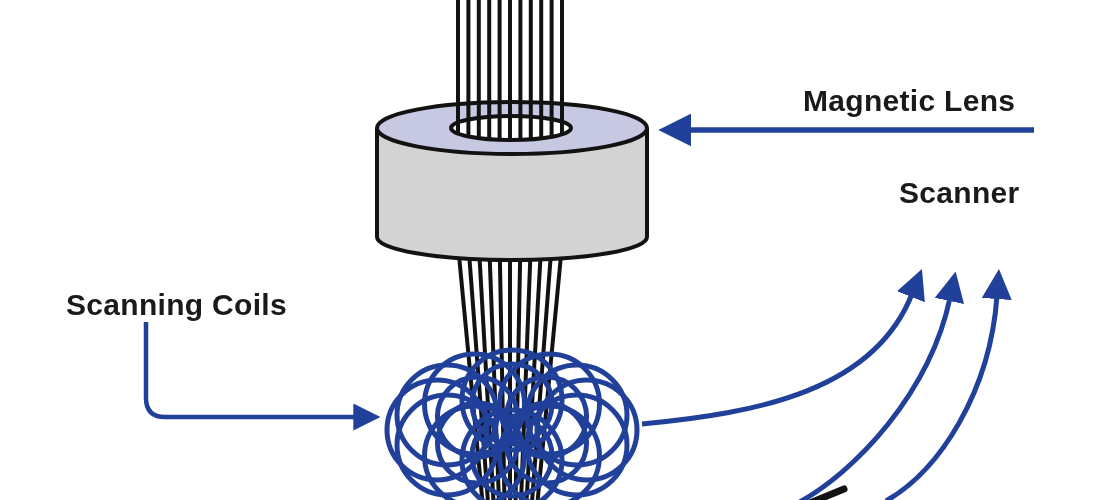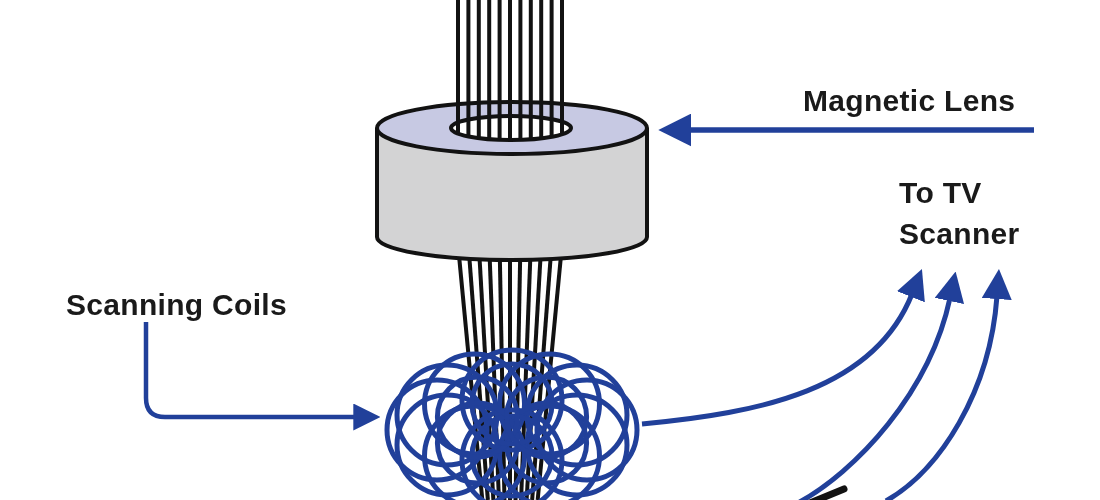--- a/index.html
+++ b/index.html
@@ -101,18 +101,17 @@
       <path class="blue-arrow" d="M 796 504 C 856 472, 930 392, 950 298" stroke-width="5" marker-end="url(#ah)"></path>
       <path class="blue-arrow" d="M 886 501 C 940 470, 990 392, 997 296" stroke-width="5" marker-end="url(#ah)"></path>
     </g>
 
     <path d="M 810 503 L 844 489" stroke-width="7" stroke-linecap="round" style="stroke: var(--outline); fill: none;"></path>
   </svg>
 
   <div class="label" style="left: 803px; top: 84px;">Magnetic Lens</div>
 
   <div class="label two-line" style="left: 899px; top: 172px;">
-    <div>To TV</div>
     <div>Scanner</div>
   </div>
 
   <div class="label" style="left: 66px; top: 277px; margin-top: 11px;">Scanning Coils</div>
 </div>
 
 </body></html>

